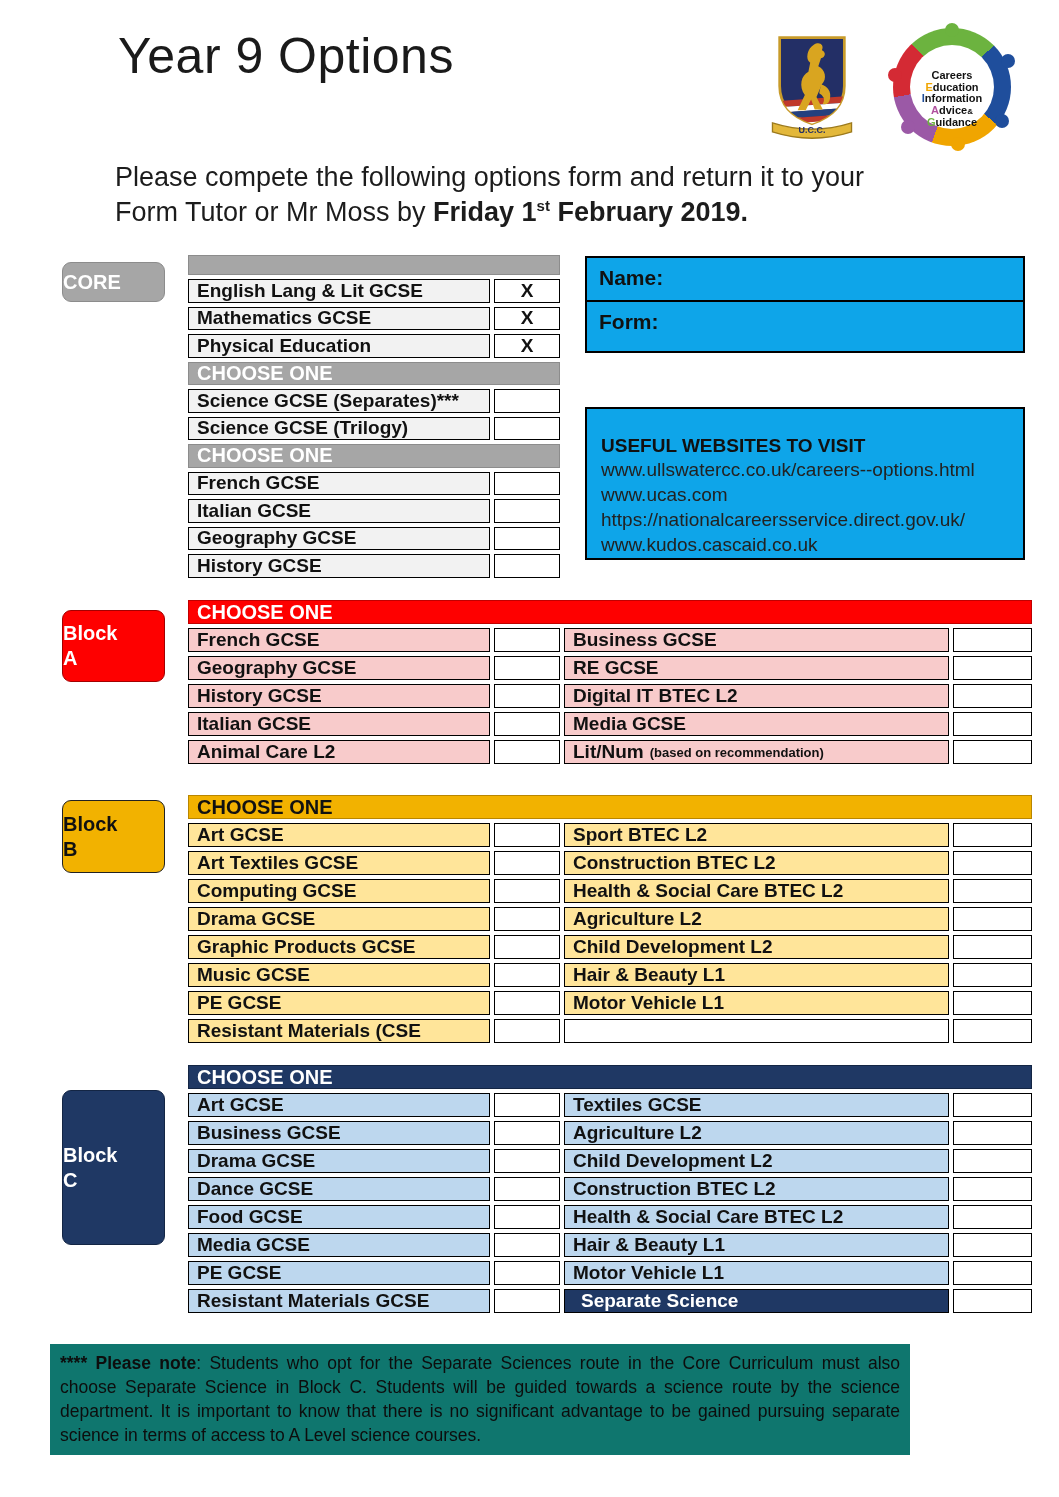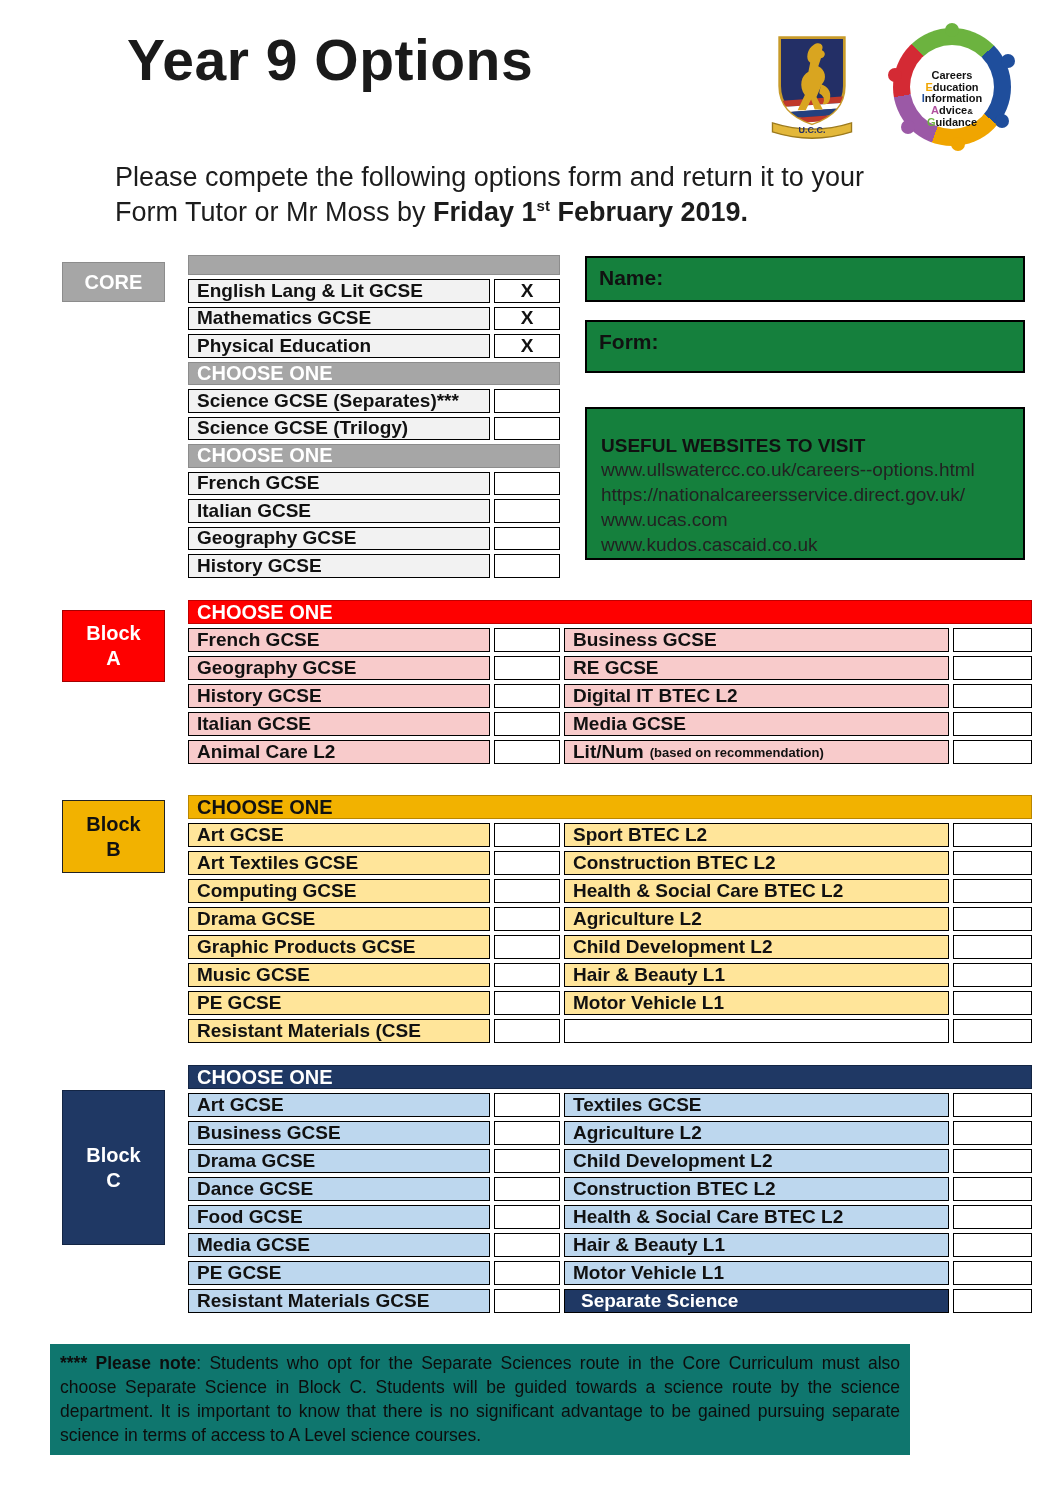--- a/index.html
+++ b/index.html
@@ -1,21 +1,21 @@
 <!DOCTYPE html>
 <html><head>
 <meta charset="utf-8">
 <style>
   * { margin:0; padding:0; box-sizing:border-box; }
   html,body { background:#ffffff; }
   body { font-family:"Liberation Sans", sans-serif; }
   .page { position:relative; width:1059px; height:1497px; background:#ffffff; overflow:hidden; }
 
   
-  .title { position:absolute; left:127px; top:28px; font-weight:700; font-size:57px; line-height:1.13; color:#1a1a1a; letter-spacing:0.5px; }
+  .title { position:absolute; left:118px; top:28px; font-weight:400; font-size:50px; line-height:1.13; color:#1a1a1a; letter-spacing:0.5px; }
   .crest { position:absolute; left:758px; top:34px; width:108px; height:106px; }
   .ceiag { position:absolute; left:893px; top:28px; width:118px; height:118px; border-radius:50%;
            background:conic-gradient(from 45deg,#1F4E9C 0deg 85deg,#F0A500 85deg 155deg,#9B59A6 155deg 215deg,#D42A34 215deg 272deg,#6CB33F 272deg 360deg); }
   .ceiag-inner { position:absolute; left:17px; top:17px; width:84px; height:84px; background:#fff; border-radius:50%;
                  display:flex; flex-direction:column; align-items:center; justify-content:flex-end;
                  font-size:11px; font-weight:700; line-height:1.08; color:#111; text-align:center; }
   .nub { position:absolute; width:14px; height:14px; border-radius:50%; }
   .nub1 { background:#6CB33F; left:52px; top:-5px; }
   .nub2 { background:#1F4E9C; right:-4px; top:26px; }
   .nub3 { background:#1F4E9C; right:2px; bottom:18px; }
@@ -23,22 +23,22 @@
   .nub5 { background:#9B59A6; left:8px; bottom:12px; }
   .nub6 { background:#D42A34; left:-5px; top:40px; }
   .l-or { color:#F0A500; } .l-bl { color:#1F4E9C; } .l-pu { color:#B0509E; } .l-gr { color:#6CB33F; }
   .amp { font-size:8px; }
 
   .intro { position:absolute; left:115px; top:160px; width:890px; font-size:27px; line-height:1.3; color:#1c1c1c; }
   .intro b { font-weight:800; }
   .intro sup { font-size:15px; }
 
   
-  .side-label { position:absolute; left:62px; width:103px; display:flex; flex-direction:column; align-items:center; justify-content:center;
-                font-weight:800; font-size:20px; line-height:1.25; text-align:center; }
+  .side-label { position:absolute; left:62px; width:103px; display:flex; flex-direction:column; align-items:flex-start; justify-content:center;
+                font-weight:800; font-size:20px; line-height:1.25; text-align:center;border-radius:9px; }
   .core-label { top:262px; height:40px; background:#A6A6A6; color:#fff; border:1px solid #8c8c8c; }
   .blocka-label { top:610px; height:72px; background:#FE0000; color:#fff; border:1px solid #a40000; }
   .blockb-label { top:800px; height:73px; background:#F2B200; color:#111; border:1px solid #222; }
   .blockc-label { top:1090px; height:155px; background:#1F3864; color:#fff; border:1px solid #132544; }
 
   
   .grid { position:absolute; display:grid; gap:4px; }
   .core-grid { left:188px; top:255px; grid-template-columns:302px 66px; grid-template-rows:20px repeat(11,23.5px); }
   .blk-grid  { left:188px; grid-template-columns:302px 66px 385px 79px; grid-auto-rows:24px; }
   .ga { top:600px; } .gb { top:795px; } .gc { top:1065px; }
@@ -51,23 +51,23 @@
   .hdr-gold { border:1px solid #b98600; background:#F2B200; color:#111; font-weight:800; font-size:20px; }
   .hdr-navy { border:1px solid #132544; background:#1F3864; color:#fff; font-weight:800; font-size:20px; }
   .grey-row { background:#F2F2F2; }
   .pink { background:#F8CBCB; }
   .gold { background:#FFE59A; }
   .blue { background:#BDD7EE; }
   .navy-cell { background:#1F3864; color:#fff;padding-left:16px; }
   .note-small { font-size:13px; font-weight:700; margin-left:6px; white-space:nowrap; }
 
   
-  .rbox { position:absolute; left:585px; width:440px; border:2px solid #000; background:#15803d; }
+  .rbox { position:absolute; left:585px; width:440px; border:2px solid #000; background:#0ea5e9; }
   .name-box { top:256px; height:46px; }
-  .form-box { top:300px; height:53px;margin-top:20px; }
+  .form-box { top:300px; height:53px; }
   .web-box  { top:407px; height:153px; padding:26px 14px 8px 14px; }
   .rbox .lbl { font-weight:800; font-size:21px; color:#111; padding:8px 0 0 12px; }
   .web-title { font-weight:800; font-size:19px; color:#111; }
   .web-url { font-size:19px; color:#222; line-height:1.32; font-weight:400; }
 
   
   .footer { position:absolute; left:50px; top:1344px; width:860px; background:#0f766e; padding:7px 10px; font-size:17.5px; line-height:1.38; color:#0d0d0d; text-align:justify; }
   .footer b { font-weight:800; }
 </style>
 </head>
@@ -157,22 +157,22 @@
 
   <div class="rbox name-box">
     <div class="lbl">Name:</div>
   </div>
   <div class="rbox form-box">
     <div class="lbl">Form:</div>
   </div>
   <div class="rbox web-box">
     <div class="web-title">USEFUL WEBSITES TO VISIT</div>
     <div class="web-url">www.ullswatercc.co.uk/careers--options.html</div>
+    <div class="web-url">www.ucas.com</div>
     <div class="web-url">https://nationalcareersservice.direct.gov.uk/</div>
-    <div class="web-url">www.ucas.com</div>
     <div class="web-url">www.kudos.cascaid.co.uk</div>
   </div>
 
   <div class="side-label blocka-label">
     <span>Block</span>
     <span>A</span>
   </div>
   <div class="grid blk-grid ga">
     <div class="cell hdr-red span2" style="grid-column:1/-1">CHOOSE ONE</div>
 

